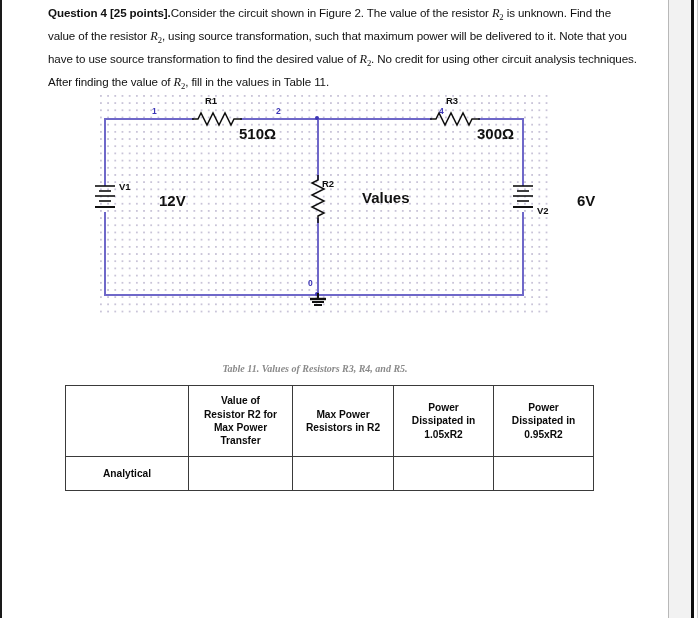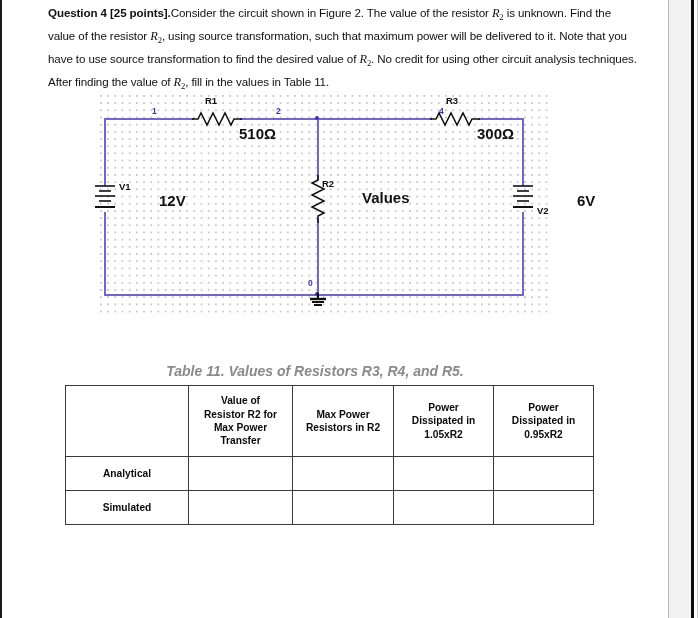--- a/index.html
+++ b/index.html
@@ -141,25 +141,25 @@
     font-weight: bold;
     color: #8a8a8a;
     font-family: "Liberation Sans", sans-serif;
   }
   .tbl-caption {
     position: absolute;
     left: 0;
     top: 363px;
     width: 630px;
     text-align: center;
-    font-size: 14px;
+    font-size: 10px;
     font-style: italic;
     font-weight: bold;
     color: #8a8a8a;
-    font-family: Liberation Sans, sans-serif;
+    font-family: Liberation Serif, serif;
   }
 
   
   .tbl-wrap {
     position: absolute;
     left: 65px;
     top: 385px;
   }
   table.rtable {
     border-collapse: collapse;
@@ -323,27 +323,18 @@
         <tr class="r1">
           <td>
             <div>Analytical</div>
           </td>
           <td class="empty-cell"></td>
           <td class="empty-cell"></td>
           <td class="empty-cell"></td>
           <td class="empty-cell"></td>
         </tr>
 
-        <tr class="r2">
-          <td>
-            <div>Simulated</div>
-          </td>
-          <td class="empty-cell"></td>
-          <td class="empty-cell"></td>
-          <td class="empty-cell"></td>
-          <td class="empty-cell"></td>
-        </tr>
 
       </tbody>
     </table>
   </div>
 
 </div>
 
 </body></html>

